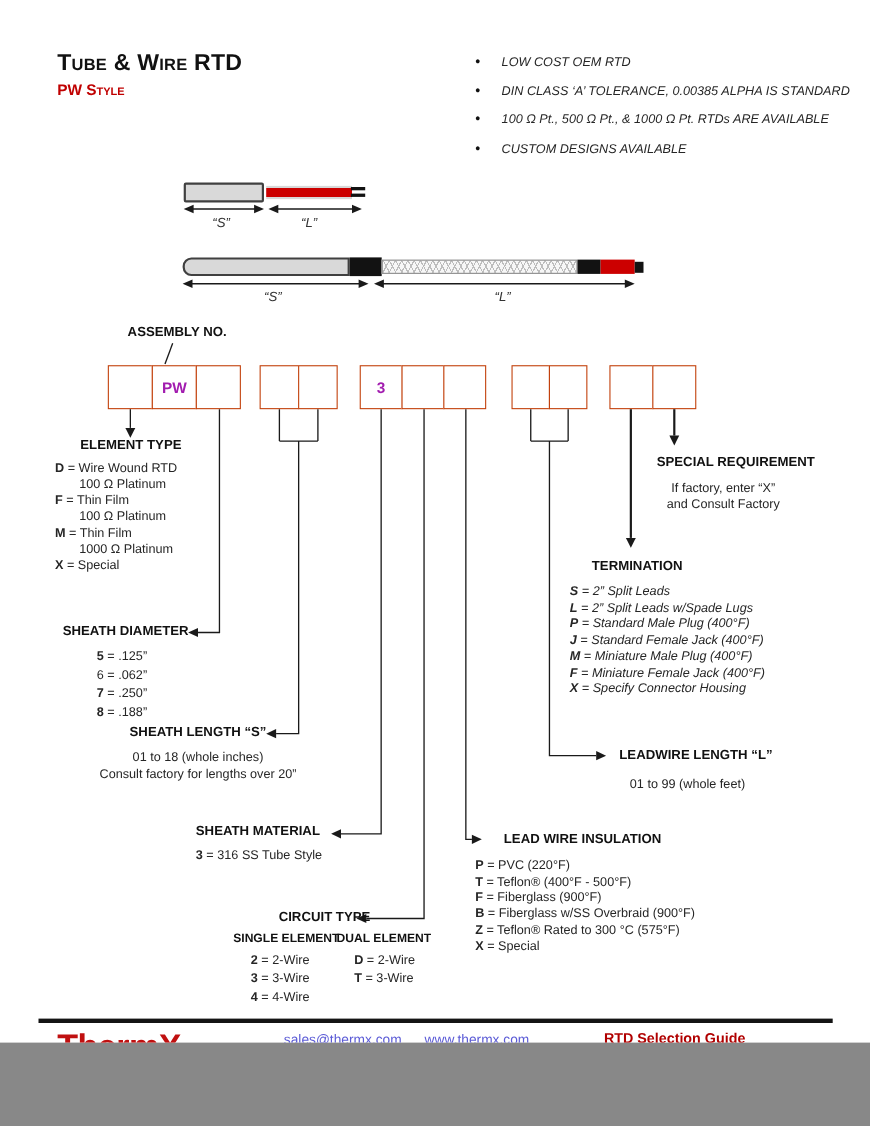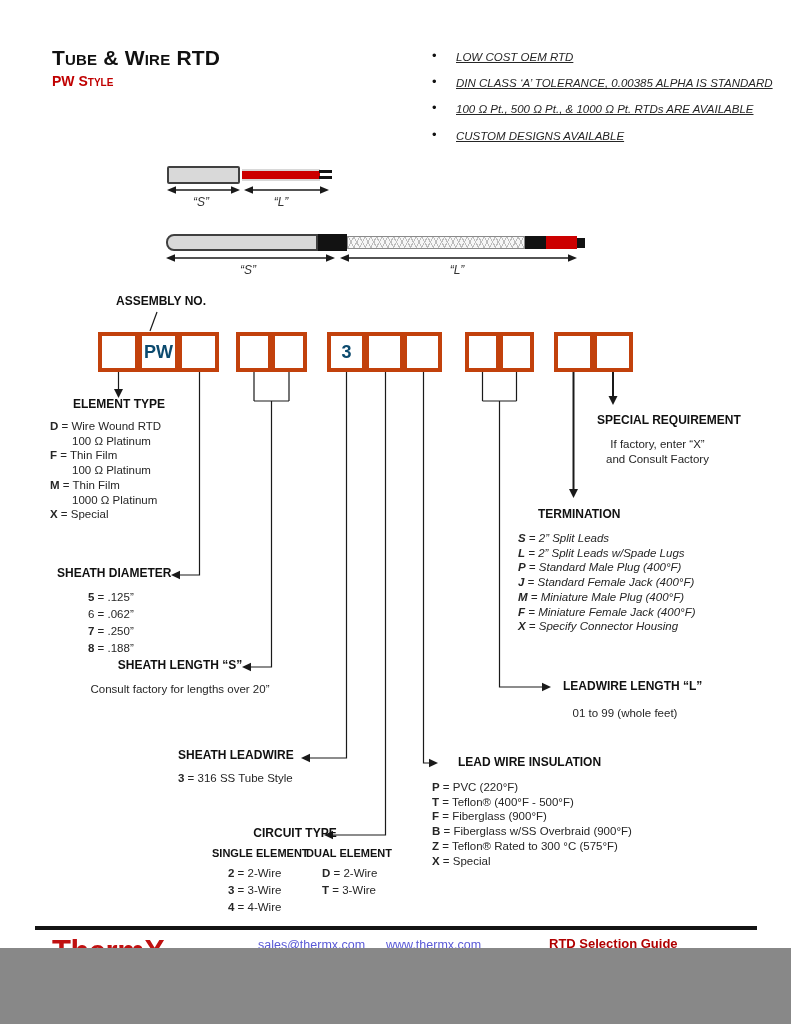--- a/index.html
+++ b/index.html
@@ -5,37 +5,37 @@
   html,body{margin:0;padding:0;background:#888;}
   #page{position:relative;width:791px;height:948px;background:#ffffff;margin:0 auto;
         font-family:"Liberation Sans",sans-serif;color:#1a1a1a;overflow:hidden;padding-left:12px;}
   .abs{position:absolute;}
   .nowrap{white-space:nowrap;}
   
   .doc-title{font-size:21px;font-weight:bold;font-variant:small-caps;letter-spacing:.2px;color:#111;}
   .doc-subtitle{font-size:14px;font-weight:bold;font-variant:small-caps;color:#C00000;}
   
   .features .row{position:relative;padding-left:24px;margin-bottom:11.5px;
-       font-size:11.5px;font-style:italic;font-weight:500;color:#17365D;white-space:nowrap;text-decoration:underline;}
+       font-size:11.5px;font-style:italic;font-weight:500;color:#17365D;white-space:nowrap;}
   .features .row::before{content:"•";position:absolute;left:0;top:-1px;color:#111;font-size:13px;font-style:normal;}
   
   .tube{background:#D9D9D9;border:2px solid #404040;box-sizing:border-box;}
   .lead-flat{background:linear-gradient(180deg,#d8d8d8 0 2px,#CC0000 2px 10px,#d8d8d8 10px 12px);}
   .sleeve{background:#121212;}
   .braid{background:
       repeating-linear-gradient(62deg,#bdbdbd 0 1px,rgba(0,0,0,0) 1px 5px),
       repeating-linear-gradient(-62deg,#bdbdbd 0 1px,rgba(0,0,0,0) 1px 5px),#f7f7f7;
       border:1px solid #8a8a8a;box-sizing:border-box;}
   .redlead{background:#CC0000;}
   .dim-label{font-size:12px;font-style:italic;color:#333;text-align:center;}
   
   .codebox{display:flex;height:40px;}
-  .cell{box-sizing:border-box;border:4px solid #c2410c;margin-left:-1px;
+  .cell{box-sizing:border-box;border:1px solid #c2410c;margin-left:-1px;
         display:flex;align-items:center;justify-content:center;
-        font-weight:bold;font-size:18px;color:#0c4a6e;background:#fff;}
+        font-weight:bold;font-size:14px;color:#a21caf;background:#fff;}
   .cell:first-child{margin-left:0;}
   
   .h{font-size:12px;font-weight:bold;color:#111;white-space:nowrap;}
   .h.center{text-align:center;}
   .opts .row{font-size:11.5px;color:#262626;line-height:14.7px;white-space:nowrap;}
   .opts .row .code{font-weight:bold;}
   .opts .row.indent{padding-left:22px;}
   .opts.lh17 .row{line-height:17px;}
   .opts.center .row{text-align:center;}
   .colhead{font-size:11px;font-weight:bold;color:#111;white-space:nowrap;}
@@ -161,24 +161,25 @@
   <div class="abs h" style="left:57px;top:566px;">SHEATH DIAMETER</div>
   <div class="abs opts lh17" style="left:88px;top:589px;">
       <div class="row"><span class="code">5</span> = .125”</div>
       <div class="row"><span>6</span> = .062”</div>
       <div class="row"><span class="code">7</span> = .250”</div>
       <div class="row"><span class="code">8</span> = .188”</div>
     </div>
 
   <div class="abs h center" style="left:75px;top:658px;width:210px;">SHEATH LENGTH “S”</div>
   <div class="abs opts center" style="left:40px;top:682px;width:280px;">
+      <div class="row">01 to 18 (whole inches)</div>
       <div class="row">Consult factory for lengths over 20”</div>
     </div>
 
-  <div class="abs h" style="left:178px;top:748px;">SHEATH LEADWIRE</div>
+  <div class="abs h" style="left:178px;top:748px;">SHEATH MATERIAL</div>
   <div class="abs opts" style="left:178px;top:771px;">
       <div class="row"><span class="code">3</span> = 316 SS Tube Style</div>
     </div>
 
   <div class="abs h center" style="left:215px;top:826px;width:160px;">CIRCUIT TYPE</div>
   <div class="abs colhead" style="left:212px;top:847px;">SINGLE ELEMENT</div>
   <div class="abs colhead" style="left:306px;top:847px;">DUAL ELEMENT</div>
   <div class="abs opts lh17" style="left:228px;top:865px;">
       <div class="row"><span class="code">2</span> = 2-Wire</div>
       <div class="row"><span class="code">3</span> = 3-Wire</div>

